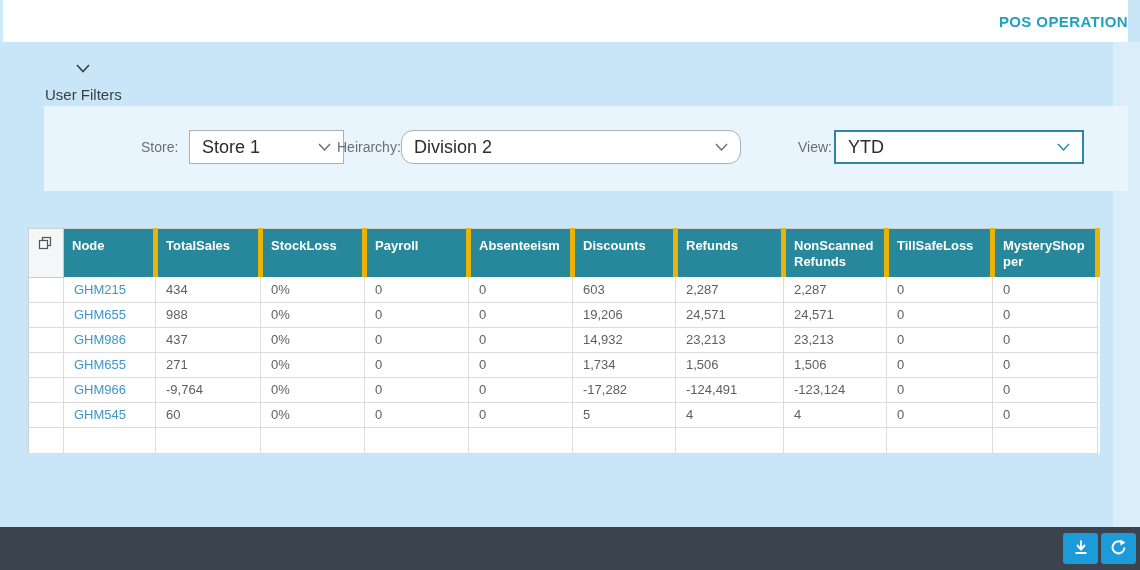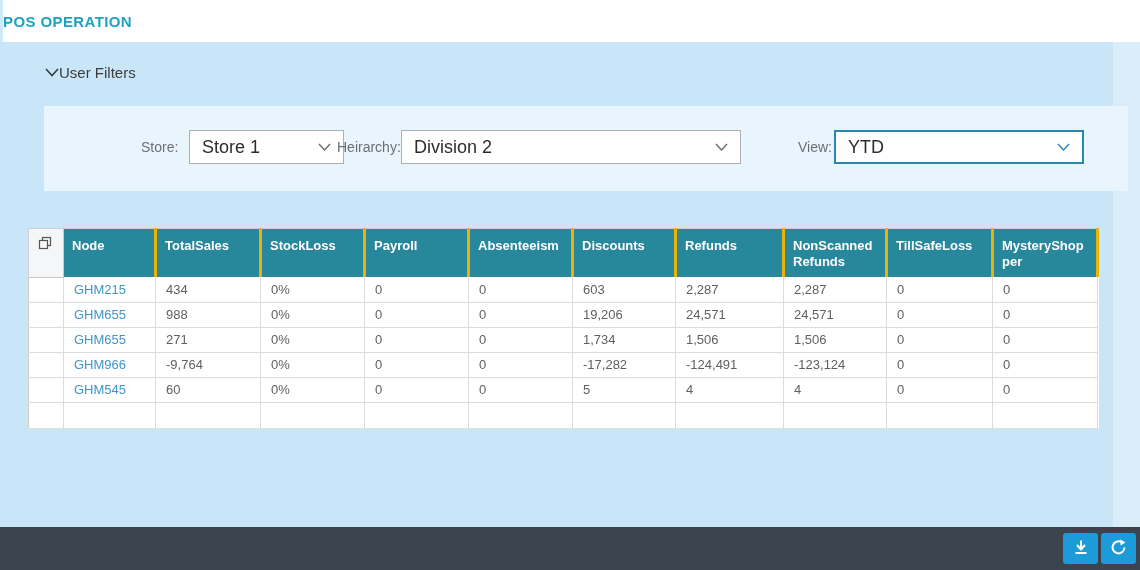--- a/index.html
+++ b/index.html
@@ -7,75 +7,75 @@
   body { font-family:"Liberation Sans", sans-serif; }
 
   .screen {
     position:relative; width:1140px; height:570px;
     background: var(--page_blue, #c8e6f8);
     overflow:hidden;
   }
 
   
   .app-header {
-    position:absolute; top:0; left:0; right:0; height:42px;
+    position:absolute; top:0; left:0; right:12px; height:42px;
     background:#ffffff; border-left:3px solid #cfe9f8;
-    display:flex; align-items:center; justify-content:flex-start;
+    display:flex; align-items:center; justify-content:flex-end;
   }
   .app-title {
     color: var(--title_teal, #21a1c0);
     font-size:15px; font-weight:600; letter-spacing:.4px;
   }
 
   
   .right-strip {
     position:absolute; top:42px; right:0; width:27px; bottom:43px;
     background:#dcedfa;
   }
 
   
   .user-filters {
     position:absolute; top:64px; left:45px;
-    display:flex; align-items:center; 
-    color:#3c3c3c; font-size:15px;
+    display:flex; align-items:center; gap:13px;
+    color:#3c3c3c; font-size:15px;flex-direction:column;
   }
   .chev { display:inline-block; line-height:0; }
 
   .filter-panel {
     position:absolute; left:44px; top:106px; width:1084px; height:85px;
     background: var(--panel_blue, #e9f5fc);
   }
   .f-label {
     position:absolute; top:33px; font-size:14px; color:#6b6f73; white-space:nowrap;
   }
   .f-select {
     position:absolute; top:24px; height:34px;
     background:#fff; border:1px solid #aab0b5;
     display:flex; align-items:center; justify-content:space-between;
     padding:0 12px; font-size:18px; color:#2d2d2d; cursor:pointer;
   }
   .f-select .sel-value { white-space:nowrap; }
   #store-label    { left:97px; }
   #store-select   { left:145px; width:155px; }
   #heirarchy-label{ left:293px; }
-  #heirarchy-select{ left:357px; width:340px; }
+  #heirarchy-select{ left:357px; width:340px;border-radius:12px; }
   #view-label     { left:754px; }
   #view-select    { left:790px; width:250px; border:2px solid var(--view_select_border, #2b86ad); }
 
   
   table.pos-table {
     position:absolute; left:28px; top:228px;
     border-collapse:collapse; table-layout:fixed;
     background:#fff; border:1px solid #cfcfcf;
   }
   .pos-table th {
     background: var(--table_header_teal, #27879b);
     color:#fff; font-size:13px; font-weight:bold; text-align:left;
     height:45px; vertical-align:top; padding:9px 6px 8px 8px;
-    border-right:3px solid #eab308; line-height:1.2;
+    border-right:5px solid #eab308; line-height:1.2;
     word-break:break-all; cursor:pointer;
   }
   .pos-table th.icon-col {
     background:#f5f6f7; border-right:1px solid #c9c9c9;
     border-bottom:1px solid #c9c9c9; padding:7px 0 0 9px;
   }
   .pos-table td {
     height:25px; font-size:13px; color:#606060;
     border-right:1px solid #dcdcdc; border-bottom:1px solid #dcdcdc;
     padding:0 4px 0 10px; white-space:nowrap; overflow:hidden;
@@ -207,20 +207,33 @@
           <td>0</td>
           <td>0</td>
           <td>19,206</td>
           <td>24,571</td>
           <td>24,571</td>
           <td>0</td>
           <td>0</td>
         </tr>
         <tr>
           <td class="icon-col"></td>
+          <td><a class="node-link">GHM986</a></td>
+          <td>437</td>
+          <td>0%</td>
+          <td>0</td>
+          <td>0</td>
+          <td>14,932</td>
+          <td>23,213</td>
+          <td>23,213</td>
+          <td>0</td>
+          <td>0</td>
+        </tr>
+        <tr>
+          <td class="icon-col"></td>
           <td><a class="node-link">GHM655</a></td>
           <td>271</td>
           <td>0%</td>
           <td>0</td>
           <td>0</td>
           <td>1,734</td>
           <td>1,506</td>
           <td>1,506</td>
           <td>0</td>
           <td>0</td>

